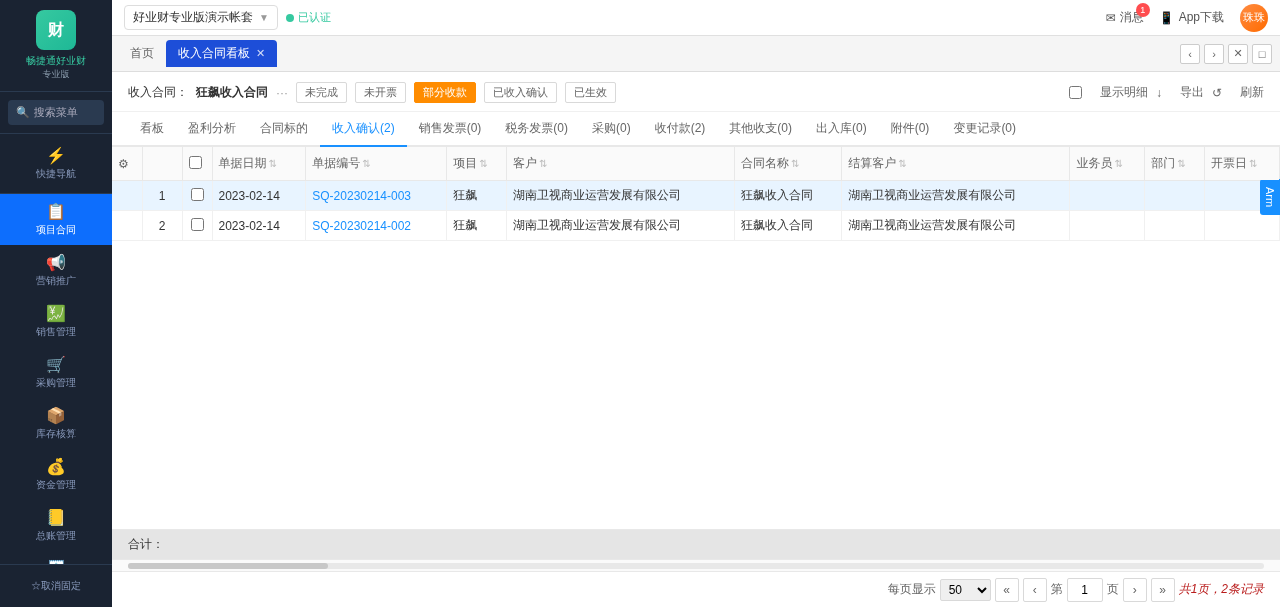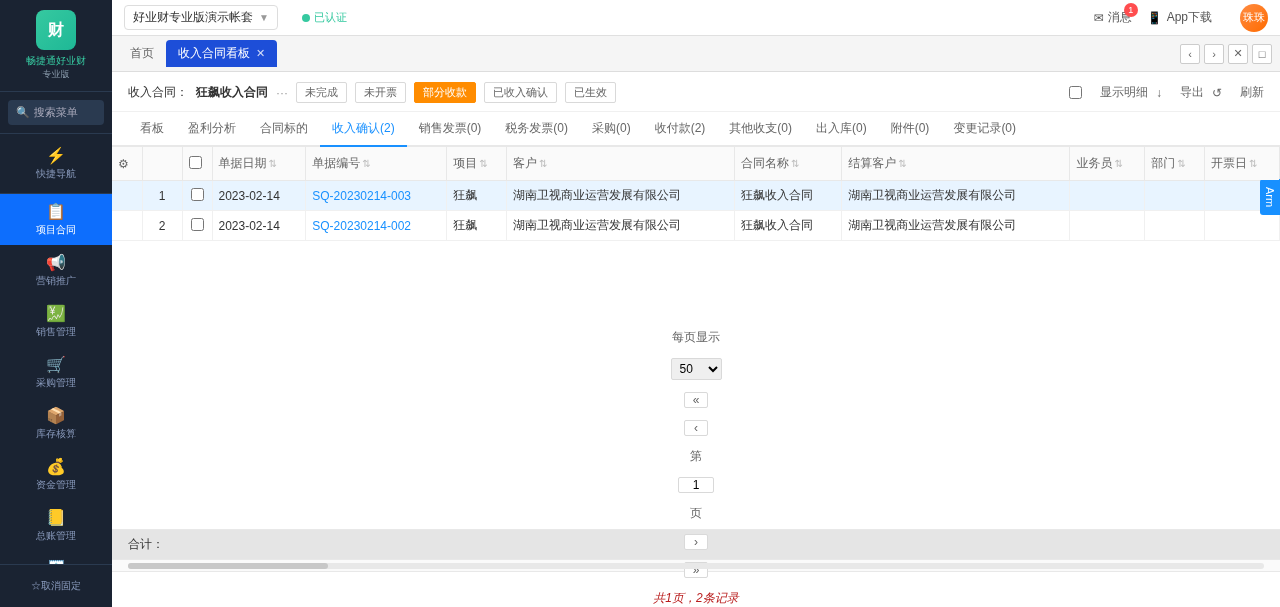--- a/index.html
+++ b/index.html
@@ -19,29 +19,29 @@
     .sidebar-item .label { font-size: 10px; text-align: center; }
     .sidebar-nav { flex: 1; overflow-y: auto; }
     .sidebar-nav::-webkit-scrollbar { width: 3px; }
     .sidebar-nav::-webkit-scrollbar-thumb { background: #3a4a60; }
     .sidebar-bottom { border-top: 1px solid #2a3a50; padding: 6px 5px; }
 
     
     .main { flex: 1; display: flex; flex-direction: column; overflow: hidden; }
 
     
-    .topbar { height: 36px; background: #fff; border-bottom: 1px solid #e0e0e0; display: flex; align-items: center; padding: 0 12px; gap: 24px; flex-shrink: 0; }
+    .topbar { height: 36px; background: #fff; border-bottom: 1px solid #e0e0e0; display: flex; align-items: center; padding: 0 12px; gap: 8px; flex-shrink: 0; }
     .topbar-company { display: flex; align-items: center; gap: 6px; border: 1px solid #ddd; border-radius: 4px; padding: 3px 8px; font-size: 12px; color: #333; cursor: pointer; }
     .topbar-company .arrow { color: #999; font-size: 10px; }
     .topbar-certified { display: flex; align-items: center; gap: 4px; color: #36c9a0; font-size: 11px; }
     .topbar-certified-dot { width: 8px; height: 8px; background: #36c9a0; border-radius: 50%; }
     .topbar-right { margin-left: auto; display: flex; align-items: center; gap: 16px; }
     .topbar-action { display: flex; align-items: center; gap: 4px; color: #555; cursor: pointer; font-size: 12px; position: relative; }
     .topbar-action .badge { position: absolute; top: -6px; right: -6px; background: #ff4d4f; color: white; border-radius: 50%; width: 14px; height: 14px; font-size: 9px; display: flex; align-items: center; justify-content: center; }
-    .topbar-avatar { width: 28px; height: 28px; background: linear-gradient(135deg, #ff8c42, #ff6b00); border-radius: 50%; display: flex; align-items: center; justify-content: center; color: white; font-size: 11px; cursor: pointer; margin-left: 12px; }
+    .topbar-avatar { width: 28px; height: 28px; background: linear-gradient(135deg, #ff8c42, #ff6b00); border-radius: 50%; display: flex; align-items: center; justify-content: center; color: white; font-size: 11px; cursor: pointer; }
 
     
     .tabbar { height: 36px; background: #f5f5f5; border-bottom: 1px solid #ddd; display: flex; align-items: center; padding: 0 8px; gap: 2px; flex-shrink: 0; }
     .tabbar-home { padding: 4px 10px; color: #666; cursor: pointer; font-size: 12px; }
     .tab-item { display: flex; align-items: center; gap: 6px; background: #1d4ed8; color: white; border-radius: 4px 4px 0 0; padding: 5px 12px; font-size: 12px; cursor: pointer; }
     .tab-item .close { cursor: pointer; font-size: 11px; opacity: 0.8; }
     .tab-nav { margin-left: auto; display: flex; align-items: center; gap: 4px; }
     .tab-nav-btn { width: 20px; height: 20px; border: 1px solid #ccc; background: #fff; border-radius: 2px; cursor: pointer; display: flex; align-items: center; justify-content: center; font-size: 11px; color: #666; }
 
     
@@ -76,21 +76,21 @@
     
     .table-footer { background: #e5e5e5; border-top: 1px solid #e8e8e8; padding: 6px 16px; display: flex; align-items: center; flex-shrink: 0; }
     .footer-total { font-size: 12px; color: #333; font-weight: 500; }
 
     
     .scroll-bar-area { height: 12px; border-top: 1px solid #e8e8e8; background: #fafafa; display: flex; align-items: center; padding: 0 16px; flex-shrink: 0; }
     .scroll-track { flex: 1; height: 6px; background: #e8e8e8; border-radius: 3px; position: relative; }
     .scroll-thumb { position: absolute; left: 0; width: 200px; height: 6px; background: #c8c8c8; border-radius: 3px; }
 
     
-    .pagination { height: 36px; border-top: 1px solid #e8e8e8; display: flex; align-items: center; justify-content: flex-end; padding: 0 16px; gap: 12px; flex-shrink: 0; background: #fff; flex-direction: column; }
+    .pagination { height: 36px; border-top: 1px solid #e8e8e8; display: flex; align-items: center; justify-content: flex-end; padding: 0 16px; gap: 4px; flex-shrink: 0; background: #fff; }
     .page-label { color: #666; font-size: 12px; }
     .page-select { border: 1px solid #d9d9d9; border-radius: 2px; padding: 2px 4px; font-size: 12px; cursor: pointer; }
     .page-btn { width: 24px; height: 24px; border: 1px solid #d9d9d9; background: #fff; border-radius: 2px; cursor: pointer; display: flex; align-items: center; justify-content: center; font-size: 12px; color: #666; }
     .page-input { width: 36px; height: 24px; border: 1px solid #d9d9d9; border-radius: 2px; text-align: center; font-size: 12px; }
     .page-info { color: #b91c1c; font-size: 12px; font-style: italic; }
 
     
     .right-fixed { position: absolute; right: 0; top: 50%; transform: translateY(-50%); background: #1890ff; color: white; width: 20px; writing-mode: vertical-rl; padding: 8px 4px; font-size: 11px; cursor: pointer; border-radius: 3px 0 0 3px; }
   </style>
 </head>

